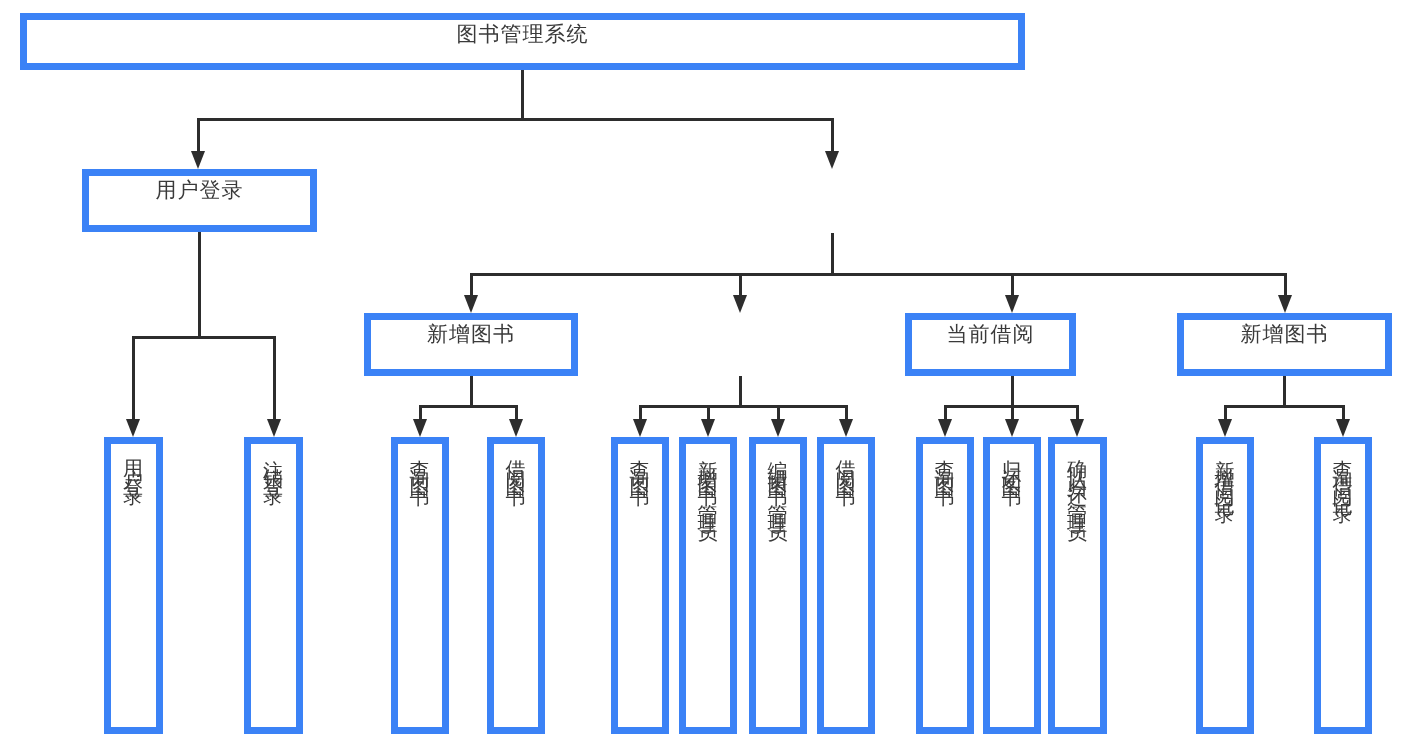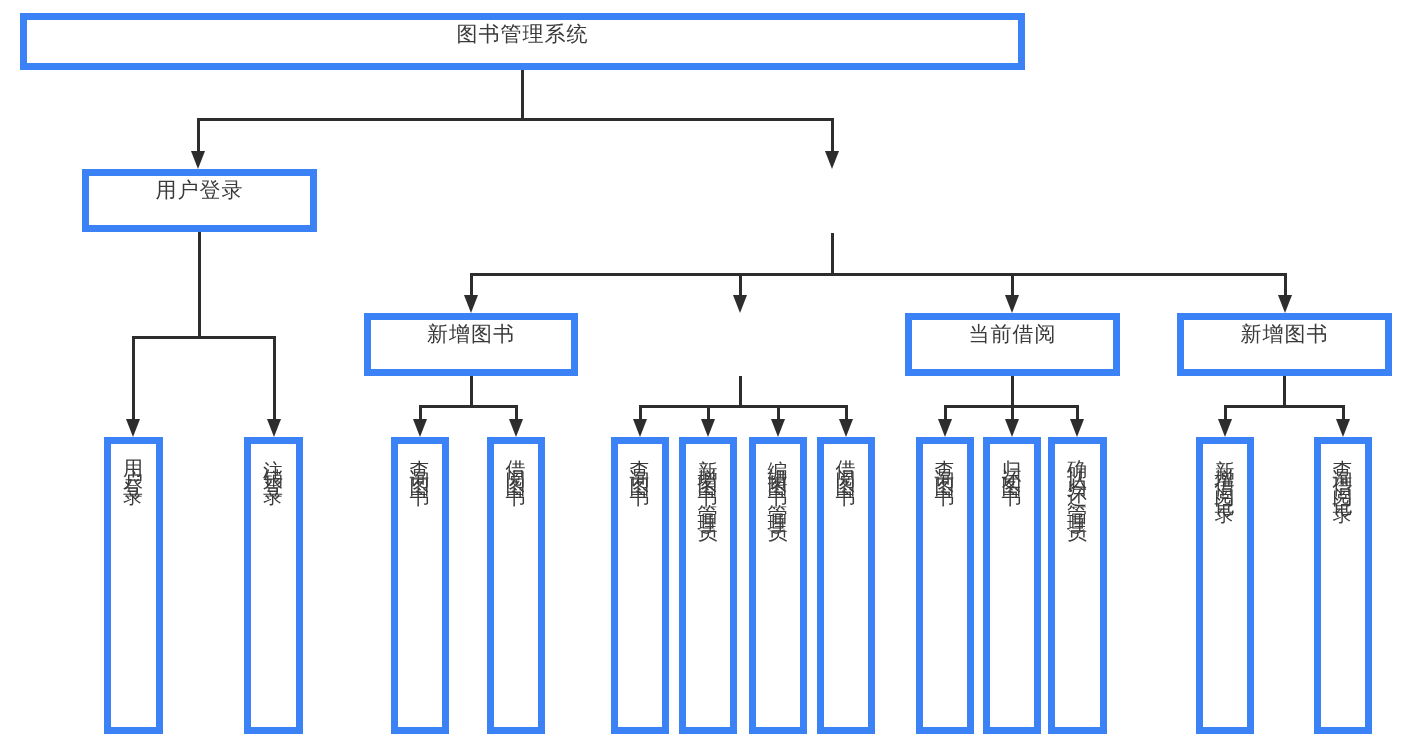--- a/index.html
+++ b/index.html
@@ -70,21 +70,21 @@
   <div class="vline" style="left:739px;top:273px;height:23px"></div>
   <div class="arrow" style="left:733px;top:295px"></div>
   <div class="vline" style="left:1011px;top:273px;height:23px"></div>
   <div class="arrow" style="left:1005px;top:295px"></div>
   <div class="vline" style="left:1284px;top:273px;height:23px"></div>
   <div class="arrow" style="left:1278px;top:295px"></div>
 
   <div class="box" style="left:364px;top:313px;width:214px;height:63px">
     <span class="hlabel">新增图书</span>
   </div>
-  <div class="box" style="left:905px;top:313px;width:215px;height:63px">
+  <div class="box" style="left:905px;top:313px;width:171px;height:63px">
     <span class="hlabel">当前借阅</span>
   </div>
   <div class="box" style="left:1177px;top:313px;width:215px;height:63px">
     <span class="hlabel">新增图书</span>
   </div>
 
   <div class="vline" style="left:470px;top:376px;height:32px"></div>
   <div class="hline" style="left:419px;top:405px;width:99px"></div>
   <div class="vline" style="left:419px;top:405px;height:16px"></div>
   <div class="arrow" style="left:413px;top:419px"></div>

